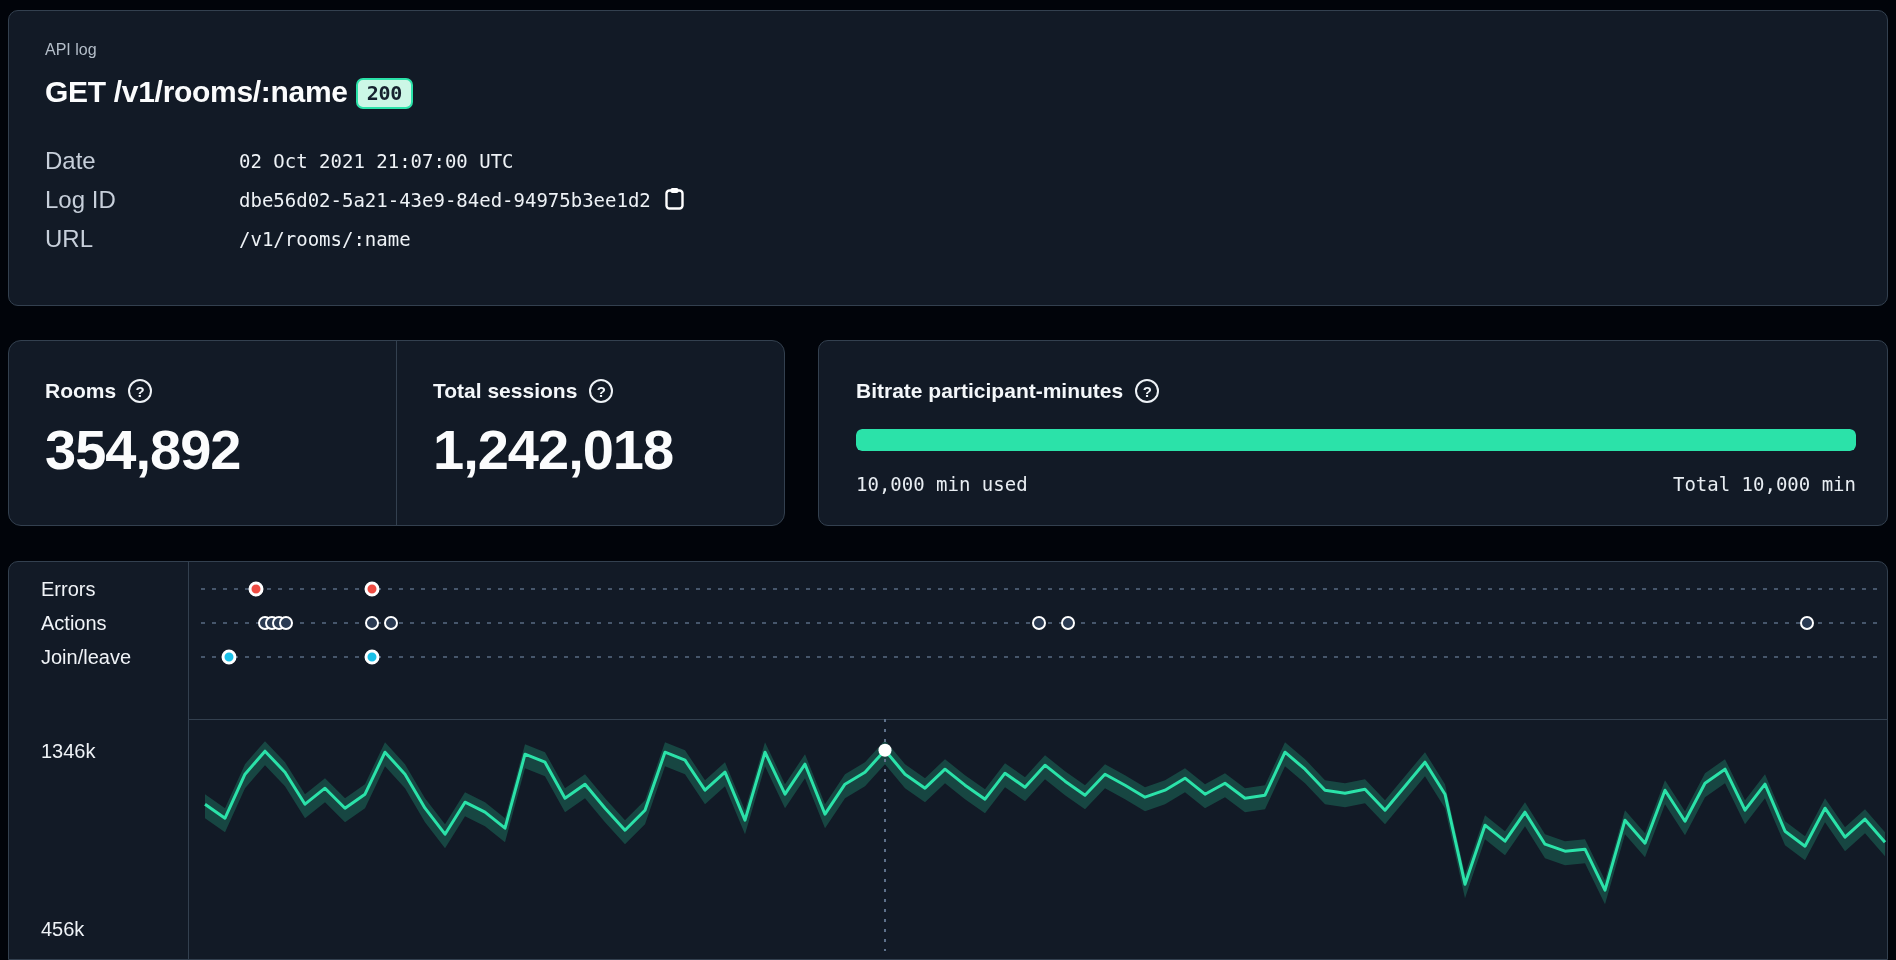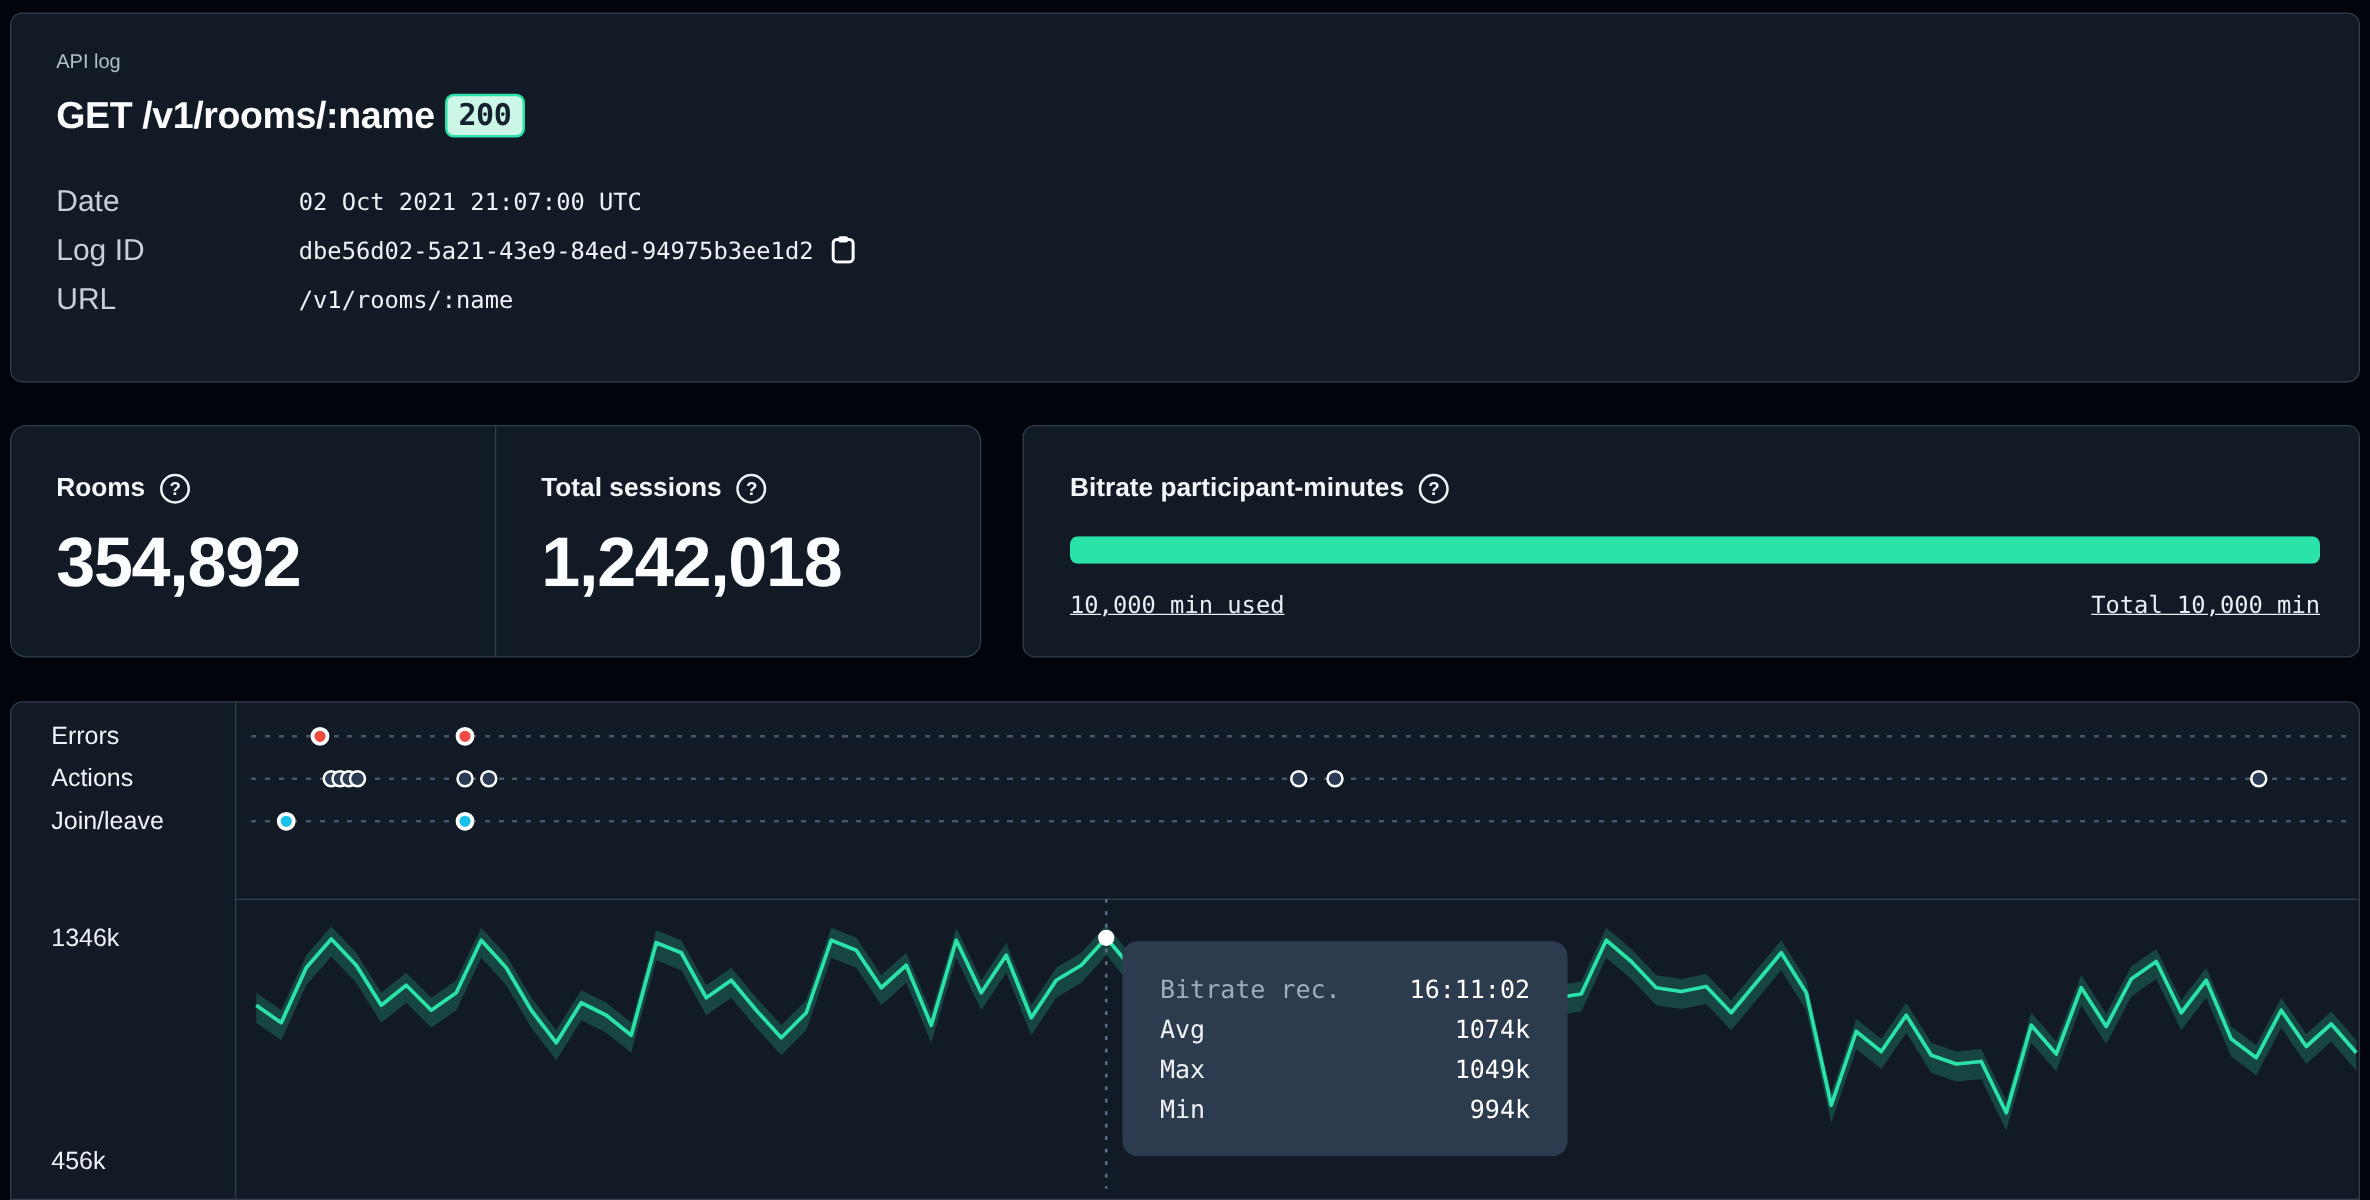--- a/index.html
+++ b/index.html
@@ -6,40 +6,40 @@
   html,body { background:#01040a; }
   body { font-family:"Liberation Sans", sans-serif; color:#f2f5f8; }
   .page { position:relative; width:1896px; height:960px; background:#01040a; overflow:hidden; }
 
   .panel { position:absolute; background:#121a26; border:1px solid #33404f; border-radius:10px; }
 
   
   .api-panel { left:8px; top:10px; width:1880px; height:296px; padding:30px 36px; }
   .eyebrow { font-size:16px; color:#b4bec9; margin-bottom:16px; }
   .api-title { display:flex; align-items:flex-end; gap:8px; font-size:30px; font-weight:bold; color:#fbfcfd; margin-bottom:32px; letter-spacing:-0.3px; }
-  .badge { display:inline-block; background:#ccf7e6; border:2px solid #2be2a9; border-radius:7px; color:#16212f; font-family:"DejaVu Sans Mono", monospace; font-size:24px; font-weight:bold; padding:2px 9px 3px; line-height:1.1; }
+  .badge { display:inline-block; background:#ccf7e6; border:2px solid #2be2a9; border-radius:7px; color:#16212f; font-family:"DejaVu Sans Mono", monospace; font-size:20px; font-weight:bold; padding:2px 9px 3px; line-height:1.1; }
   .field-row { display:flex; align-items:center; height:39px; }
   .field-label { width:194px; font-size:24px; color:#c7cfda; }
   .field-value { font-family:"DejaVu Sans Mono", monospace; font-size:19px; color:#eef2f6; display:flex; align-items:center; gap:10px; }
   .copy-btn { background:none; border:none; cursor:pointer; display:inline-flex; padding:0; margin-left:4px; }
 
   
   .stats-panel { left:8px; top:340px; width:777px; height:186px; display:flex;border-radius:13px; }
   .stat-card { flex:1; padding:38px 0 0 36px; }
   .stat-card:first-child { border-right:1px solid #33404f; }
   .stat-head { display:flex; align-items:center; gap:12px; font-size:21px; font-weight:bold; color:#f4f7fa; margin-bottom:14px; }
   .stat-value { font-size:56px; font-weight:bold; letter-spacing:-1px; color:#fbfcfd; }
   .help-icon { display:inline-flex; align-items:center; justify-content:center; width:24px; height:24px; border:2px solid #eef2f6; border-radius:50%; font-size:15px; font-weight:bold; color:#eef2f6; cursor:pointer; }
 
   
   .usage-panel { left:818px; top:340px; width:1070px; height:186px; padding:38px 33px 0 37px; }
   .usage-title { display:flex; align-items:center; gap:12px; font-size:21px; font-weight:bold; color:#f4f7fa; margin-bottom:26px; }
   .usage-bar-track { width:1000px; height:22px; border-radius:6px; background:#223043; overflow:hidden; }
   .usage-bar-fill { height:100%; border-radius:6px; }
-  .usage-labels { width:1000px; display:flex; justify-content:space-between; margin-top:22px; font-family:"DejaVu Sans Mono", monospace; font-size:19px; color:#e8edf2;text-decoration:underline; }
+  .usage-labels { width:1000px; display:flex; justify-content:space-between; margin-top:22px; font-family:"DejaVu Sans Mono", monospace; font-size:19px; color:#e8edf2; }
 
   
   .timeline-panel { left:8px; top:561px; width:1880px; height:399px; border-radius:10px 10px 0 0; overflow:hidden; }
   .v-divider { position:absolute; left:179px; top:0; bottom:0; width:1px; background:#33404f; }
   .h-divider { position:absolute; left:179px; right:0; top:157px; height:1px; background:#33404f; }
 
   .event-rows { position:absolute; left:0; top:10px; right:0; height:147px; }
   .event-row { position:relative; height:34px; display:flex; align-items:center; }
   .event-label { width:179px; padding-left:32px; font-size:20px; color:#f0f3f7; }
   .event-track { position:relative; flex:1; height:100%; margin:0 8px 0 13px; }
@@ -166,34 +166,16 @@
     <div class="axis-label" style="top:178px;">1346k</div>
     <div class="axis-label" style="top:356px;">456k</div>
 
     <div class="chart-section">
       <svg id="chart-svg" class="chart-svg" width="1701" height="240" viewBox="0 0 1701 240">
           <polygon points="17,75.2 37,89.2 57,45.2 77,22.2 97,43.2 117,75.2 137,59.2 157,79.2 177,65.2 197,23.2 217,45.2 237,79.2 257,105.2 277,73.2 297,83.2 317,99.2 337,25.2 357,33.2 377,69.2 397,55.2 417,79.2 437,101.2 457,81.2 477,23.2 497,31.2 517,61.2 537,43.2 557,91.2 577,23.2 597,65.2 617,35.2 637,85.2 657,55.2 677,43.2 697,21.2 717,45.2 737,59.2 757,40.2 777,56.2 797,70.2 817,44.2 837,58.2 857,36.2 877,52.2 897,66.2 917,45.2 937,56.2 957,68.2 977,61.2 997,49.2 1017,65.2 1037,54.2 1057,69.2 1077,66.2 1097,23.2 1117,40.2 1137,61.2 1157,64.2 1177,60.2 1197,81.2 1217,57.2 1237,33.2 1257,65.2 1277,155.2 1297,96.2 1317,112.2 1337,83.2 1357,115.2 1377,122.2 1397,120.2 1417,161.2 1437,91.2 1457,114.2 1477,61.2 1497,92.2 1517,54.2 1537,40.2 1557,81.2 1577,55.2 1597,102.2 1617,117.2 1637,79.2 1657,108.2 1677,90.2 1697,113.2 1697,137.2 1677,114.2 1657,132.2 1637,103.2 1617,141.2 1597,126.2 1577,79.2 1557,105.2 1537,64.2 1517,78.2 1497,116.2 1477,85.2 1457,138.2 1437,115.2 1417,185.2 1397,144.2 1377,146.2 1357,139.2 1337,107.2 1317,136.2 1297,120.2 1277,179.2 1257,89.2 1237,57.2 1217,81.2 1197,105.2 1177,84.2 1157,88.2 1137,85.2 1117,64.2 1097,47.2 1077,90.2 1057,93.2 1037,78.2 1017,89.2 997,73.2 977,85.2 957,92.2 937,80.2 917,69.2 897,90.2 877,76.2 857,60.2 837,82.2 817,68.2 797,94.2 777,80.2 757,64.2 737,83.2 717,69.2 697,45.2 677,67.2 657,79.2 637,109.2 617,59.2 597,89.2 577,47.2 557,115.2 537,67.2 517,85.2 497,55.2 477,47.2 457,105.2 437,125.2 417,103.2 397,79.2 377,93.2 357,57.2 337,49.2 317,123.2 297,107.2 277,97.2 257,129.2 237,103.2 217,69.2 197,47.2 177,89.2 157,103.2 137,83.2 117,99.2 97,67.2 77,46.2 57,69.2 37,113.2 17,99.2" fill="rgba(43,226,169,0.22)"></polygon>
           <polyline points="17,85.2 37,99.2 57,55.2 77,32.2 97,53.2 117,85.2 137,69.2 157,89.2 177,75.2 197,33.2 217,55.2 237,89.2 257,115.2 277,83.2 297,93.2 317,109.2 337,35.2 357,43.2 377,79.2 397,65.2 417,89.2 437,111.2 457,91.2 477,33.2 497,41.2 517,71.2 537,53.2 557,101.2 577,33.2 597,75.2 617,45.2 637,95.2 657,65.2 677,53.2 697,31.2 717,55.2 737,69.2 757,50.2 777,66.2 797,80.2 817,54.2 837,68.2 857,46.2 877,62.2 897,76.2 917,55.2 937,66.2 957,78.2 977,71.2 997,59.2 1017,75.2 1037,64.2 1057,79.2 1077,76.2 1097,33.2 1117,50.2 1137,71.2 1157,74.2 1177,70.2 1197,91.2 1217,67.2 1237,43.2 1257,75.2 1277,165.2 1297,106.2 1317,122.2 1337,93.2 1357,125.2 1377,132.2 1397,130.2 1417,171.2 1437,101.2 1457,124.2 1477,71.2 1497,102.2 1517,64.2 1537,50.2 1557,91.2 1577,65.2 1597,112.2 1617,127.2 1637,89.2 1657,118.2 1677,100.2 1697,123.2" fill="none" stroke="#2be2a9" stroke-width="3" stroke-linejoin="round"></polyline>
           <line x1="697" x2="697" y1="0" y2="232" stroke="#5d7089" stroke-width="2" stroke-dasharray="3 7"></line>
           <circle cx="697" cy="31.2" r="6.5" fill="#ffffff"></circle>
         </svg>
-      <div class="tooltip">
-        <div class="tt-row">
-          <span class="tt-key">Bitrate rec.</span>
-          <span class="tt-val">16:11:02</span>
-        </div>
-        <div class="tt-row">
-          <span class="tt-label">Avg</span>
-          <span class="tt-val">1074k</span>
-        </div>
-        <div class="tt-row">
-          <span class="tt-label">Max</span>
-          <span class="tt-val">1049k</span>
-        </div>
-        <div class="tt-row">
-          <span class="tt-label">Min</span>
-          <span class="tt-val">994k</span>
-        </div>
-      </div>
     </div>
   </section>
 
 </div>
 
 </body></html>

